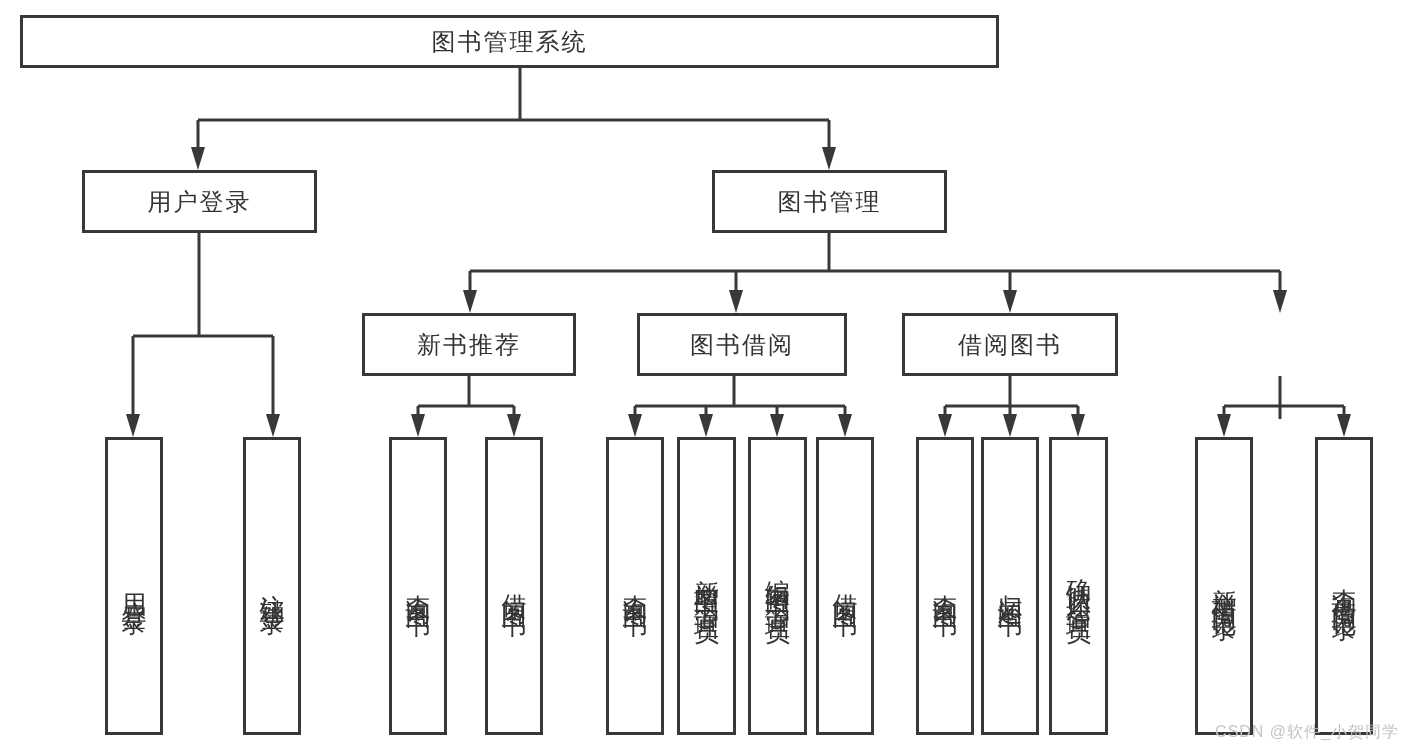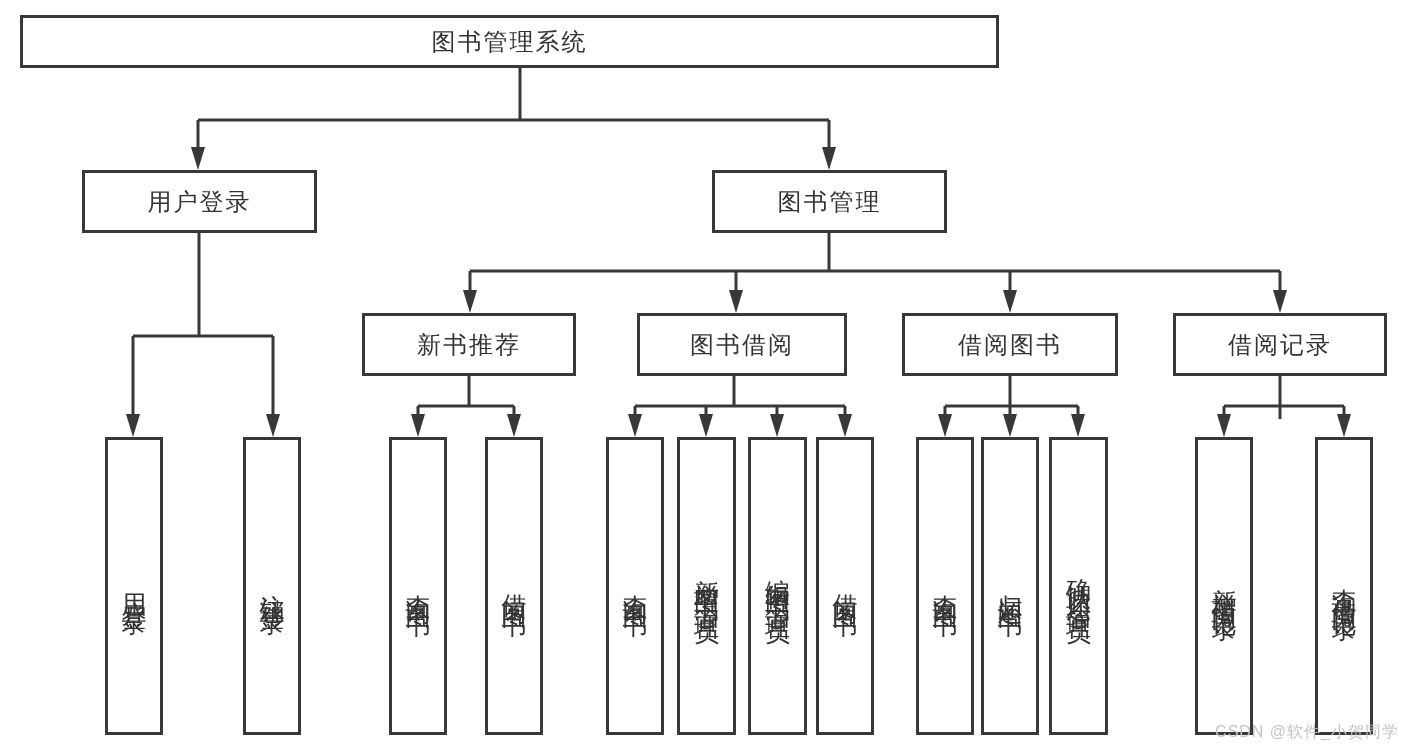--- a/index.html
+++ b/index.html
@@ -96,23 +96,20 @@
 
   <div class="node hnode" style="left:362px;top:313px;width:214px;height:63px;">
     <span>新书推荐</span>
   </div>
   <div class="node hnode" style="left:629px;top:313px;width:210px;height:63px;margin-left:8px;">
     <span>图书借阅</span>
   </div>
   <div class="node hnode" style="left:902px;top:313px;width:216px;height:63px;">
     <span>借阅图书</span>
   </div>
-  <div class="node hnode" style="left:1173px;top:313px;width:214px;height:63px;">
-    <span>借阅记录</span>
-  </div>
 
   <div class="node leaf" style="left:105px;width:58px;">
     <span class="vtext">用户登录</span>
   </div>
   <div class="node leaf" style="left:243px;width:58px;">
     <span class="vtext">注销登录</span>
   </div>
   <div class="node leaf" style="left:389px;width:58px;">
     <span class="vtext">查询图书</span>
   </div>

